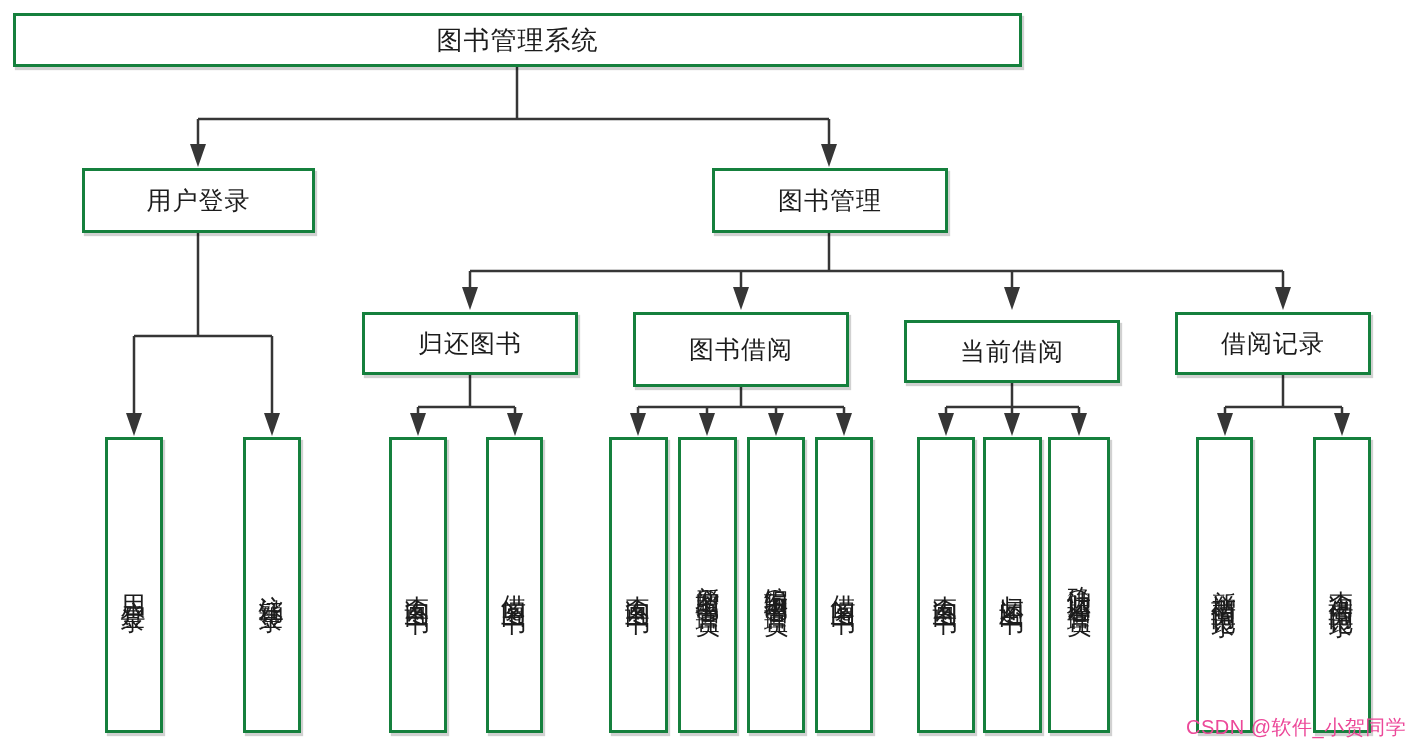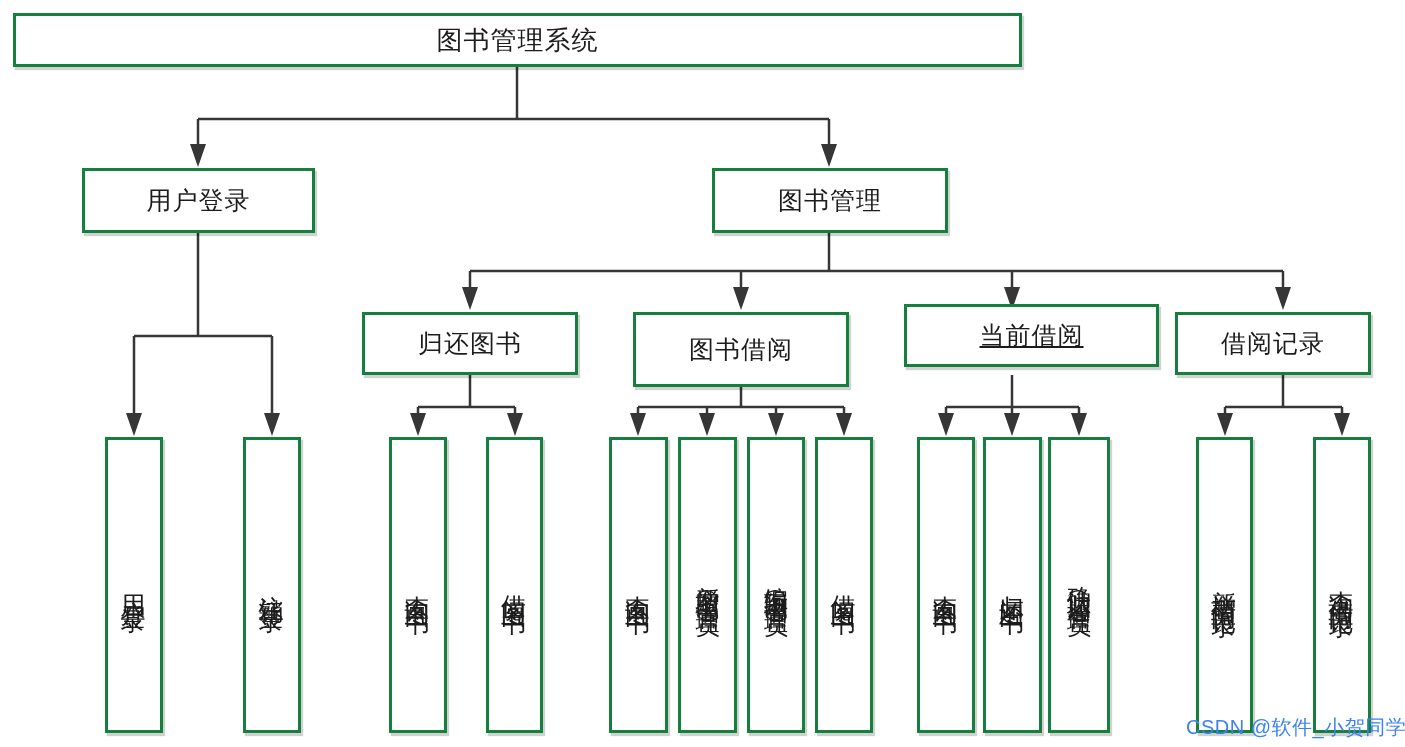--- a/index.html
+++ b/index.html
@@ -15,21 +15,21 @@
   }
   .node.h span{font-size:25px;letter-spacing:1px;white-space:nowrap;}
   .node.lvl1 span{font-size:26px;}
   .node.v span{
     writing-mode:vertical-rl;text-orientation:mixed;
     font-size:25px;letter-spacing:5px;white-space:nowrap;
   }
   .node.v.small span{font-size:24px;letter-spacing:4px;}
   .watermark{
     position:absolute;left:1186px;top:714px;z-index:5;
-    font-size:20px;color:#3b82f6;white-space:nowrap;letter-spacing:0.5px;
+    font-size:20px;color:#ec4899;white-space:nowrap;letter-spacing:0.5px;
   }
 </style>
 </head>
 <body>
 
 <div class="canvas">
   <svg class="wires" width="1405" height="747">
       <line x1="517" y1="67" x2="517" y2="119" stroke="#363636" stroke-width="2.5"></line>
       <line x1="198" y1="119" x2="829" y2="119" stroke="#363636" stroke-width="2.5"></line>
       <line x1="198" y1="119" x2="198" y2="147" stroke="#363636" stroke-width="2.5"></line>
@@ -92,21 +92,21 @@
     </div>
     <div class="node h" style="left: 712px; top: 168px; width: 236px; height: 65px;">
       <span>图书管理</span>
     </div>
     <div class="node h" style="left: 362px; top: 312px; width: 216px; height: 63px;">
       <span>归还图书</span>
     </div>
     <div class="node h" style="left: 633px; top: 312px; width: 216px; height: 75px;">
       <span>图书借阅</span>
     </div>
-    <div class="node h" style="left: 904px; top: 304px; width: 255px; height: 63px; text-decoration: underline;">
+    <div class="node h" style="left: 904px; top: 320px; width: 216px; height: 63px;">
       <span>当前借阅</span>
     </div>
     <div class="node h" style="left: 1175px; top: 312px; width: 196px; height: 63px;">
       <span>借阅记录</span>
     </div>
     <div class="node v" style="left: 105px; top: 437px; width: 58px; height: 296px;">
       <span>用户登录</span>
     </div>
     <div class="node v" style="left: 243px; top: 437px; width: 58px; height: 296px;">
       <span>注销登录</span>

